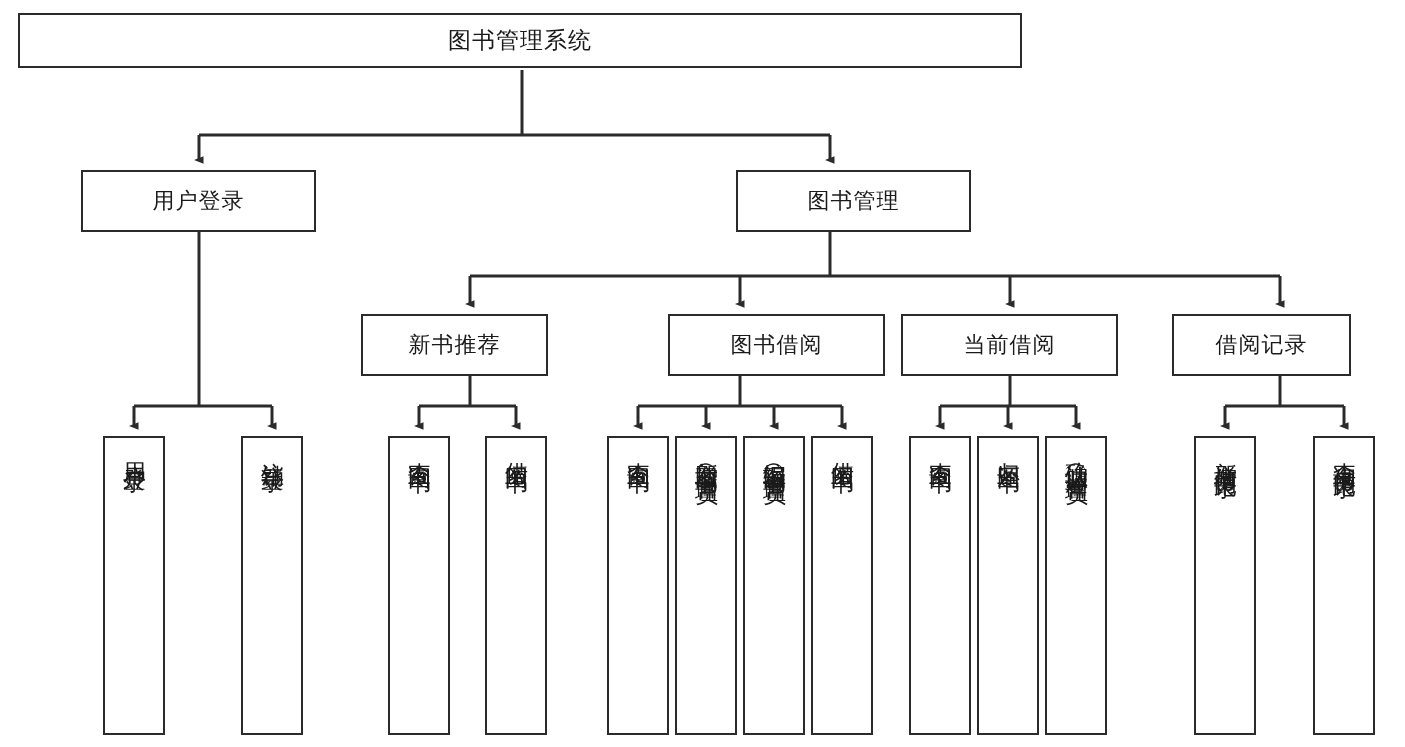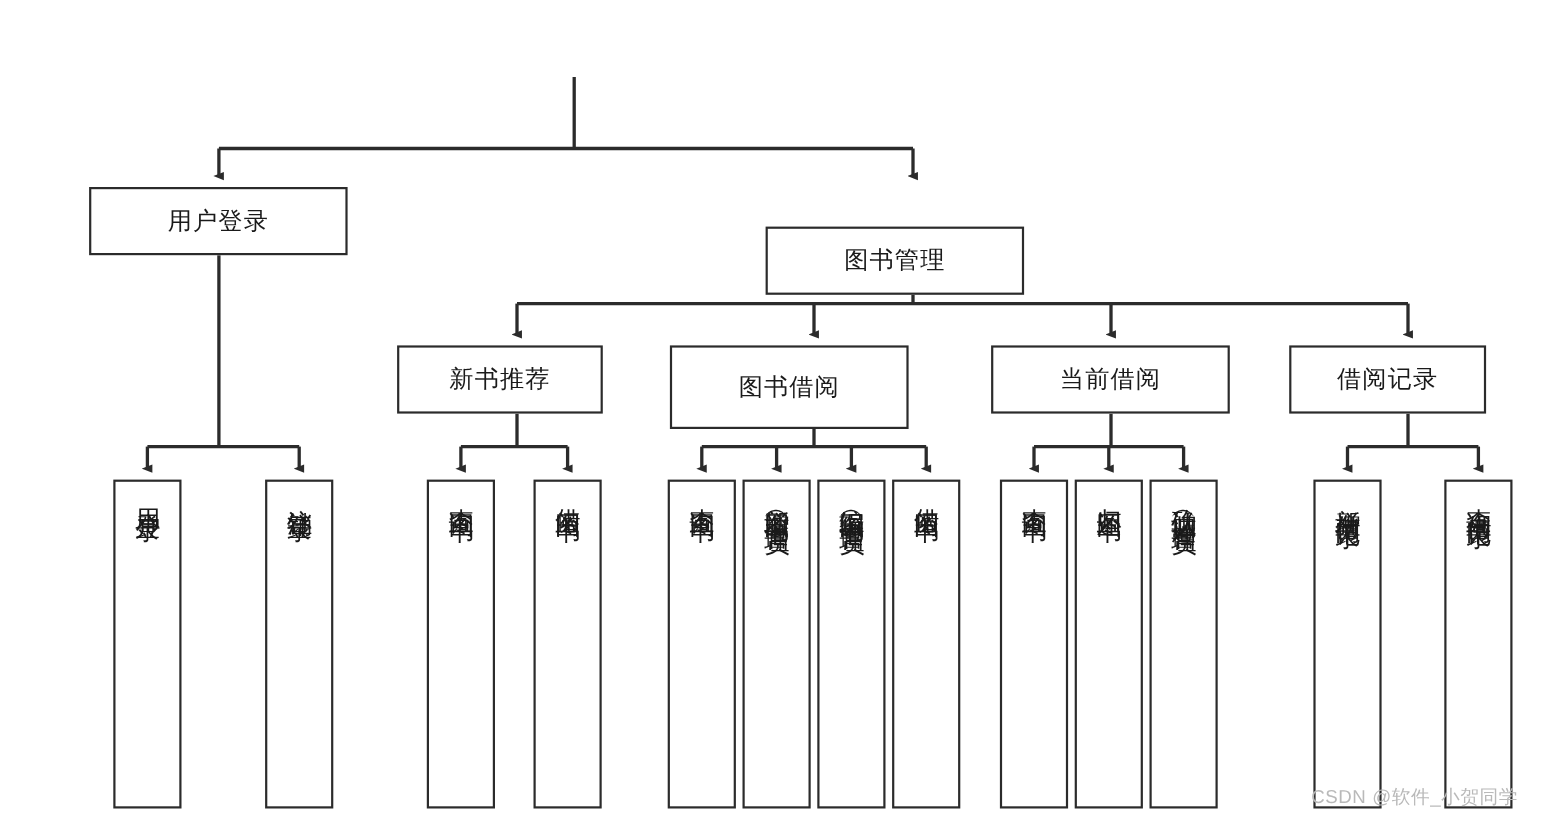--- a/index.html
+++ b/index.html
@@ -117,32 +117,35 @@
       <path d="M1008,406 L1008,426" marker-end="url(#arrowhead)"></path>
       <path d="M1076,406 L1076,426" marker-end="url(#arrowhead)"></path>
 
       <path d="M1280,376 L1280,406"></path>
       <path d="M1225,406 L1344,406"></path>
       <path d="M1225,406 L1225,426" marker-end="url(#arrowhead)"></path>
       <path d="M1344,406 L1344,426" marker-end="url(#arrowhead)"></path>
     </g>
   </svg>
 
+  <div class="node horiz" id="node-root" style="left:18px; top:13px; width:1004px; height:55px;">
+    <span class="node-label">图书管理系统</span>
+  </div>
 
   <div class="node horiz" style="left:81px; top:170px; width:235px; height:62px;">
     <span class="node-label">用户登录</span>
   </div>
-  <div class="node horiz" style="left:696px; top:170px; width:235px; height:62px;margin-top:36px;">
+  <div class="node horiz" style="left:736px; top:170px; width:235px; height:62px;">
     <span class="node-label">图书管理</span>
   </div>
 
   <div class="node horiz" style="left:361px; top:314px; width:187px; height:62px;">
     <span class="node-label">新书推荐</span>
   </div>
-  <div class="node horiz" style="left:609px; top:314px; width:217px; height:76px;">
+  <div class="node horiz" style="left:668px; top:314px; width:217px; height:62px;">
     <span class="node-label">图书借阅</span>
   </div>
   <div class="node horiz" style="left:901px; top:314px; width:217px; height:62px;">
     <span class="node-label">当前借阅</span>
   </div>
   <div class="node horiz" style="left:1172px; top:314px; width:179px; height:62px;">
     <span class="node-label">借阅记录</span>
   </div>
 
   <div class="node vert" style="left:103px; top:436px; width:62px; height:299px;">
@@ -182,15 +185,14 @@
     <span class="node-label">确认归还（管理员）</span>
   </div>
 
   <div class="node vert" style="left:1194px; top:436px; width:62px; height:299px;">
     <span class="node-label">新增借阅记录</span>
   </div>
   <div class="node vert" style="left:1313px; top:436px; width:62px; height:299px;">
     <span class="node-label">查询借阅记录</span>
   </div>
 
-  <div class="watermark" style="left:1192px; top:713px;">CSDN @软件_小贺同学</div>
 
 </div>
 
 </body></html>

